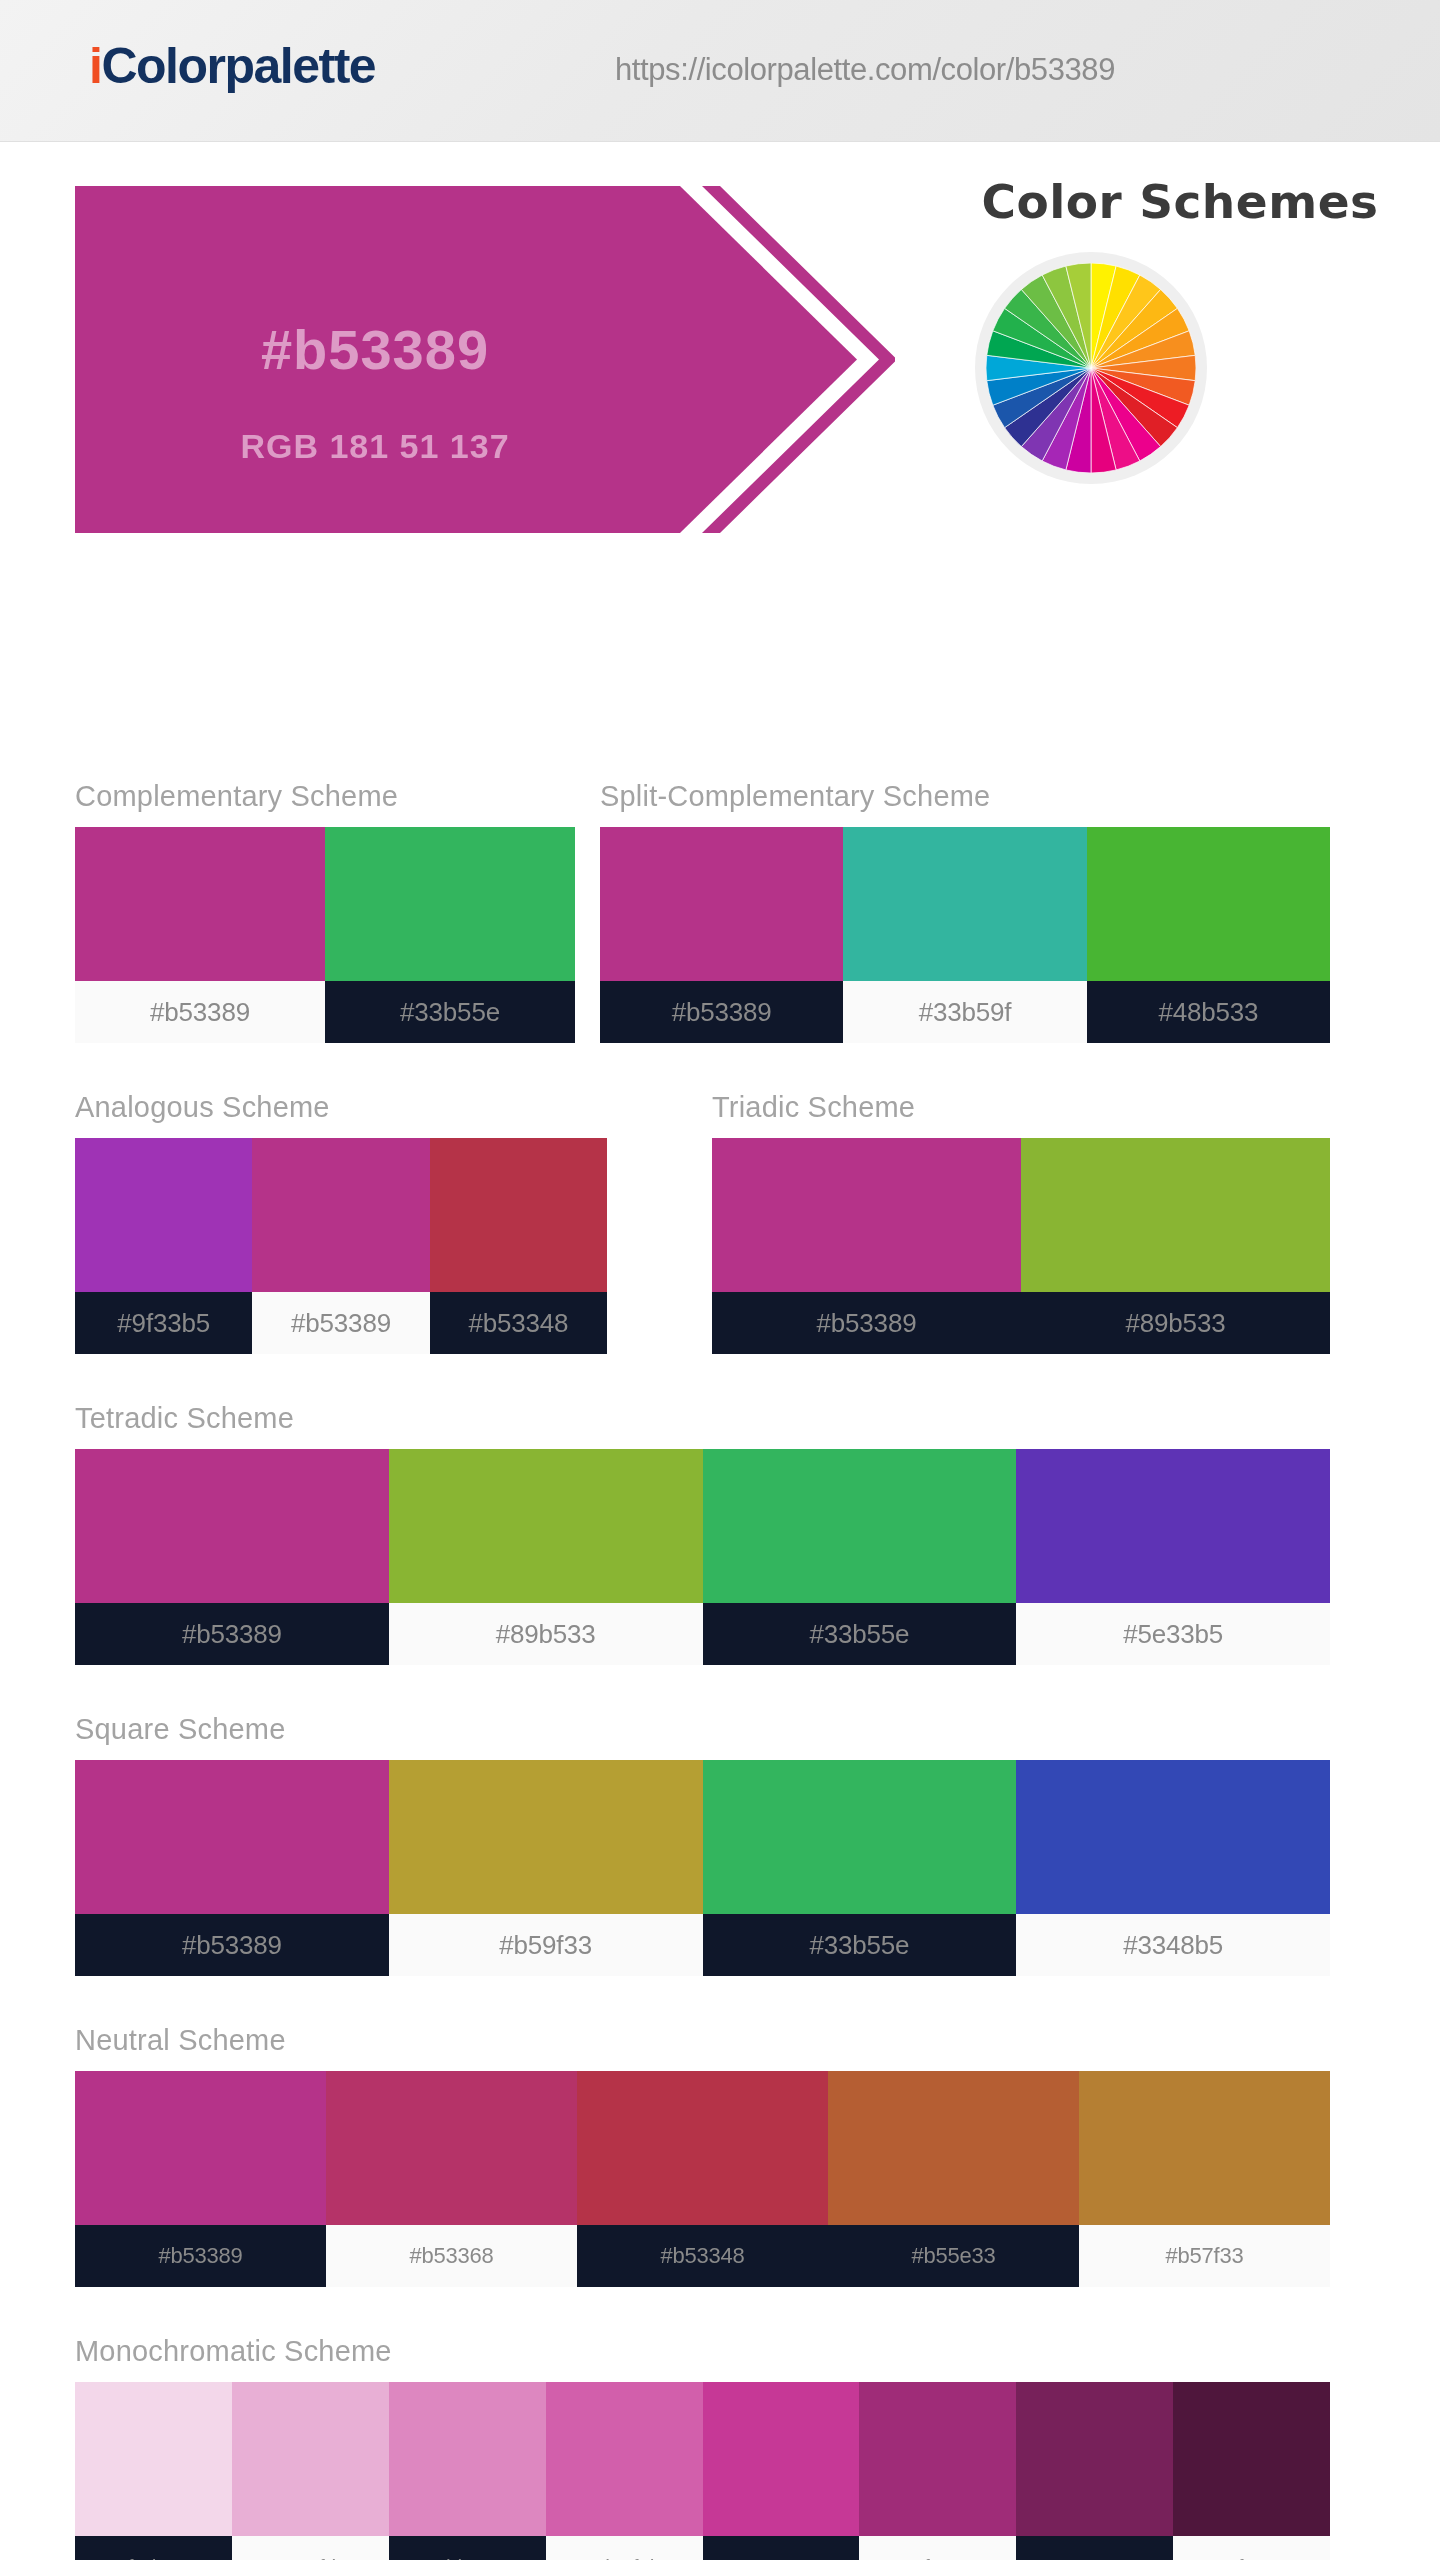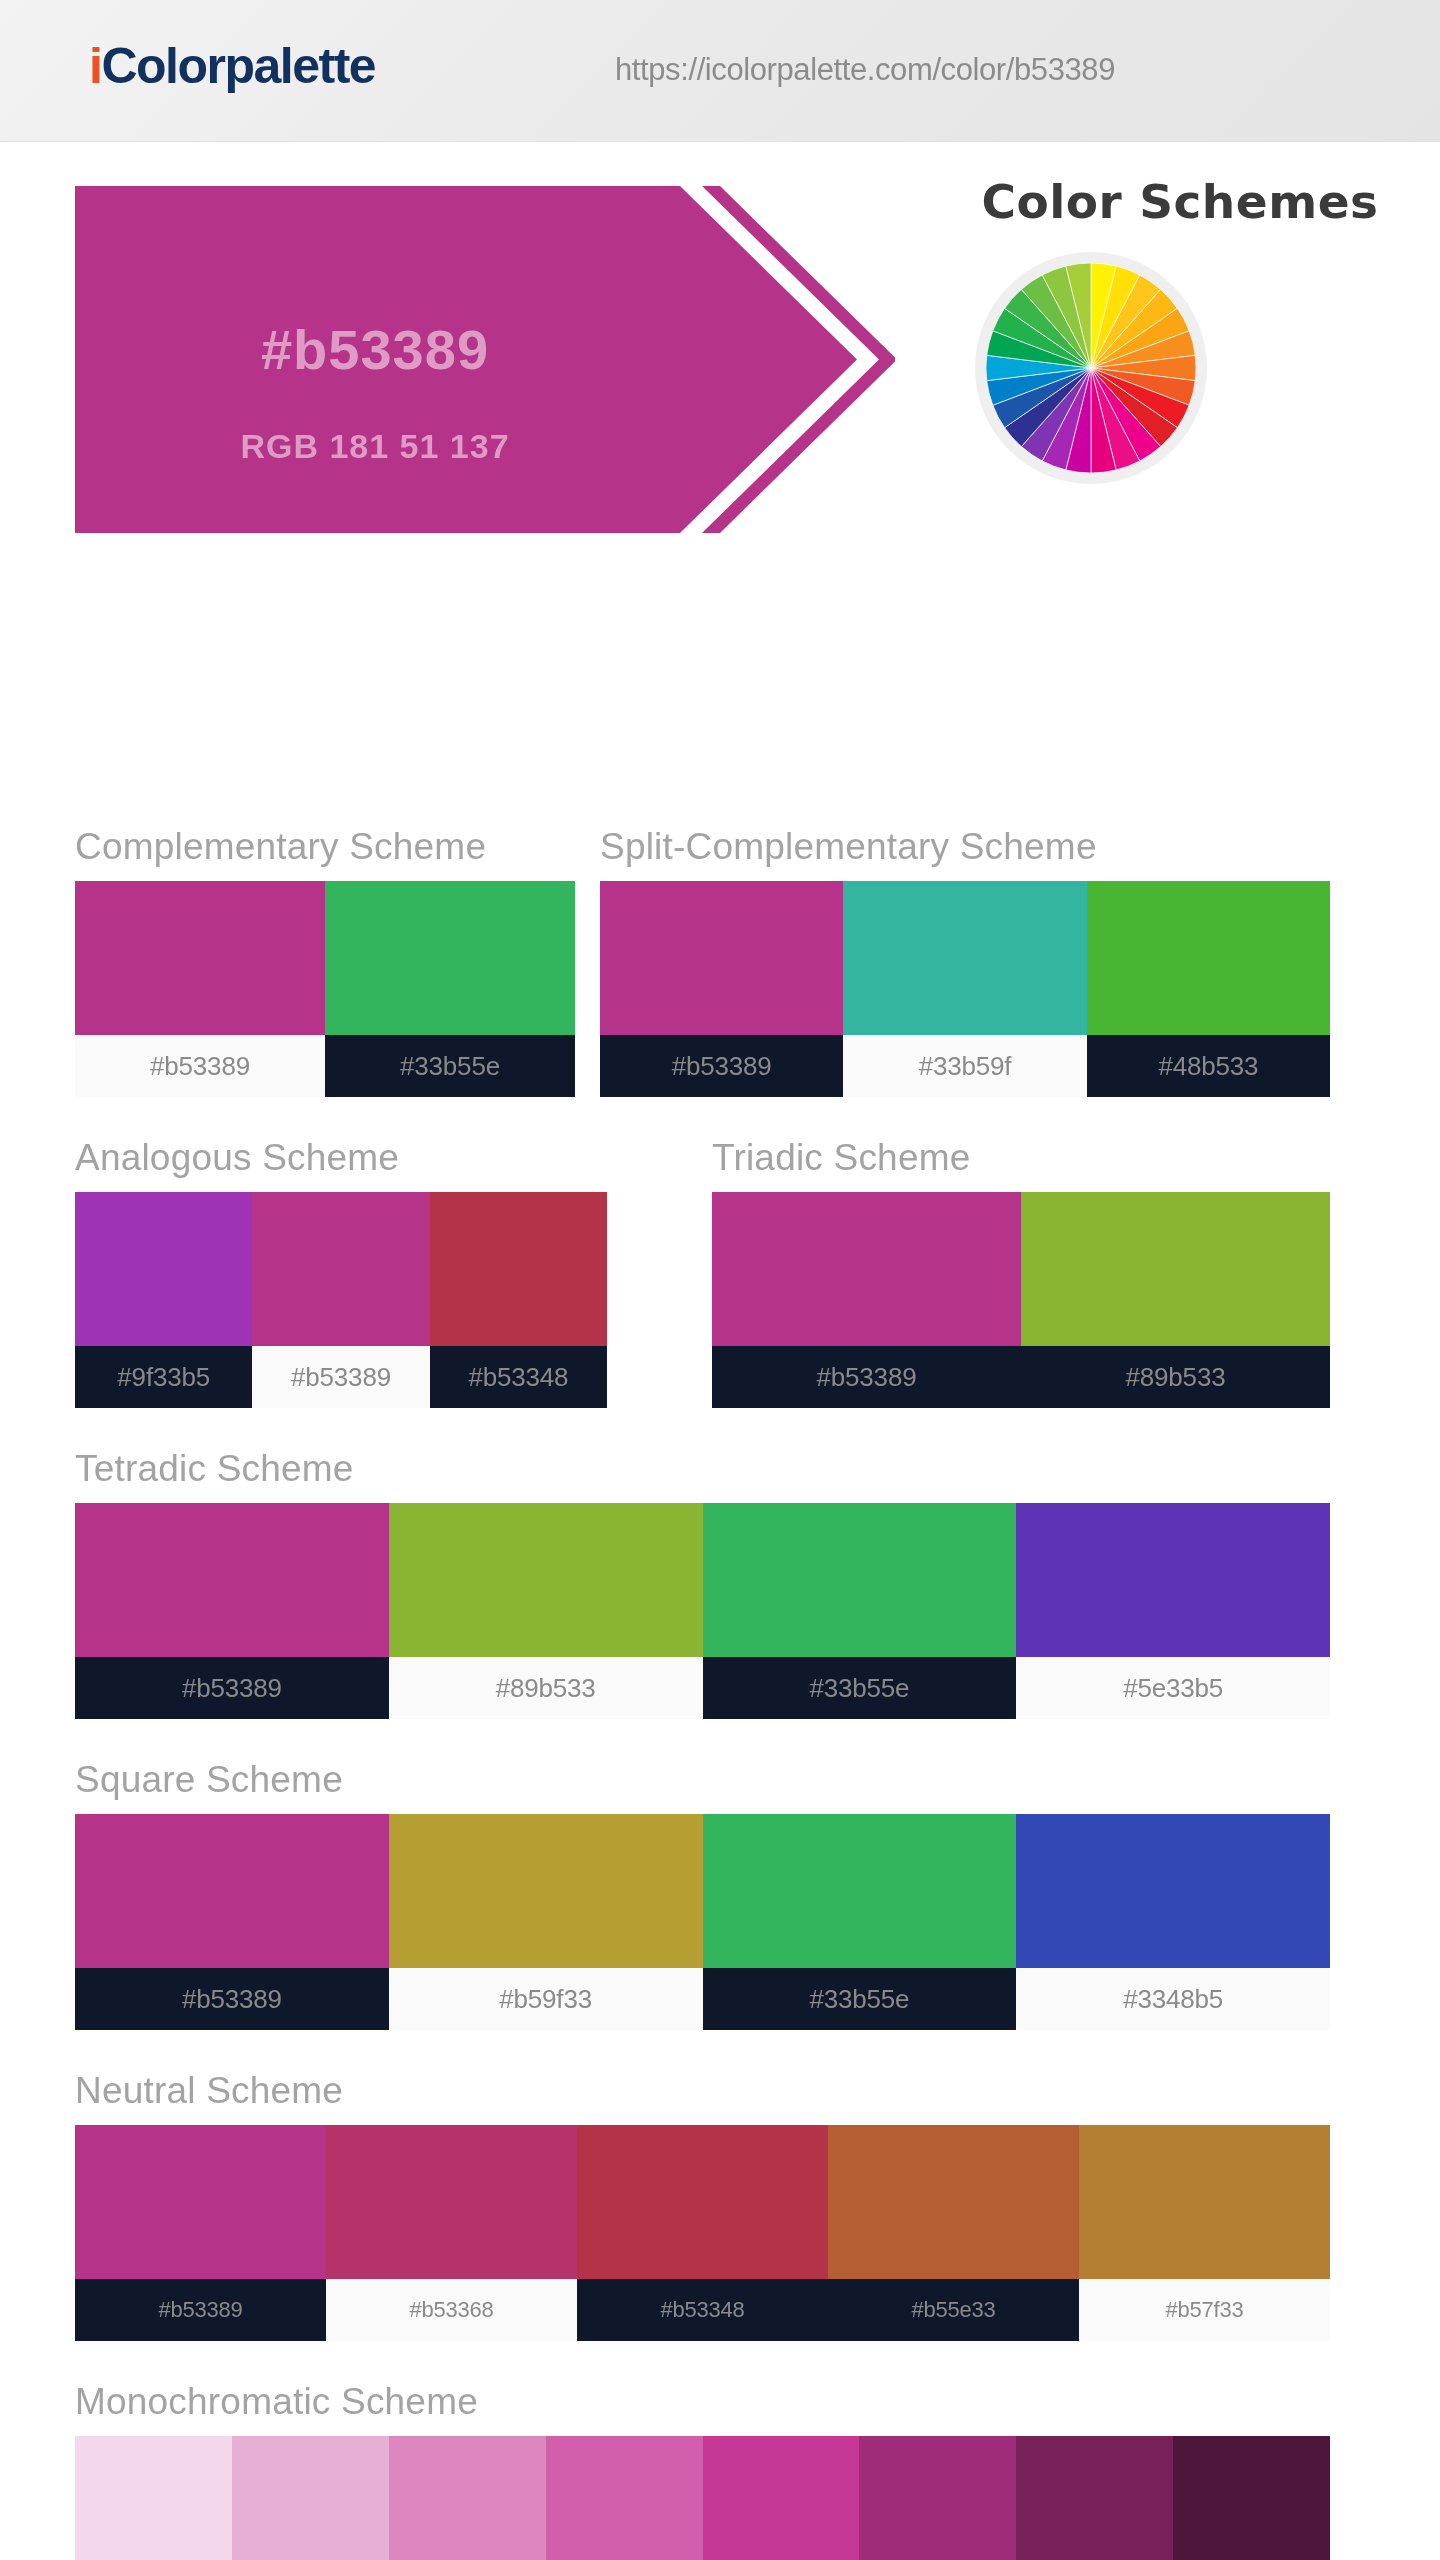--- a/index.html
+++ b/index.html
@@ -121,29 +121,28 @@
     position: absolute;
     left: 11px; top: 11px;
   }
 
   
   .content { position: relative; width: 1440px; }
 
   .scheme-block { position: absolute; }
 
   .scheme-label {
-    font-size: 37px;
+    font-size: 29px;
     color: #a3a3a3;
     font-weight: 300;
     letter-spacing: 0.2px;
     line-height: 1;
     white-space: nowrap;
     margin-bottom: 16px;
     font-family: "Liberation Sans", sans-serif;
-    margin-top: 46px;
   }
   .swatch-row { display: flex; width: 100%; }
   .swatch-col { flex: 1 1 0; min-width: 0; }
   .swatch-chip { width: 100%; height: 154px; }
   .swatch-hex {
     height: 62px;
     display: flex;
     align-items: center;
     justify-content: center;
     font-size: 26px;

